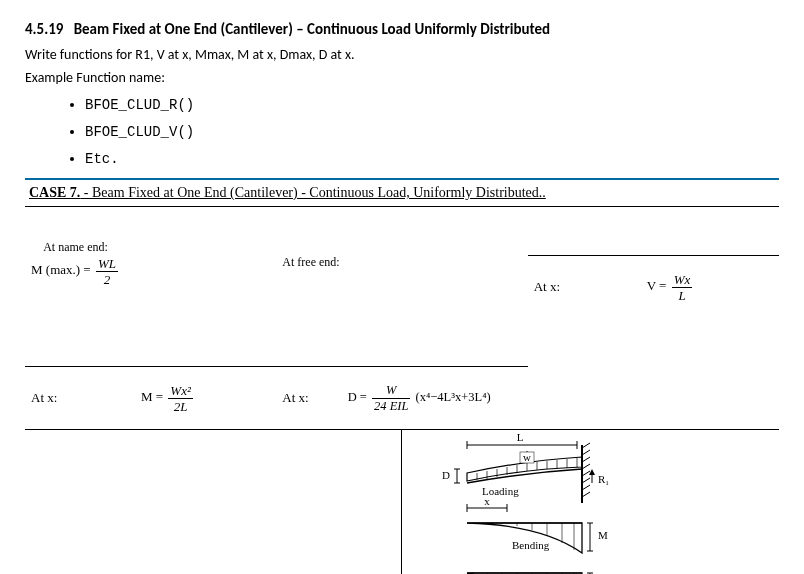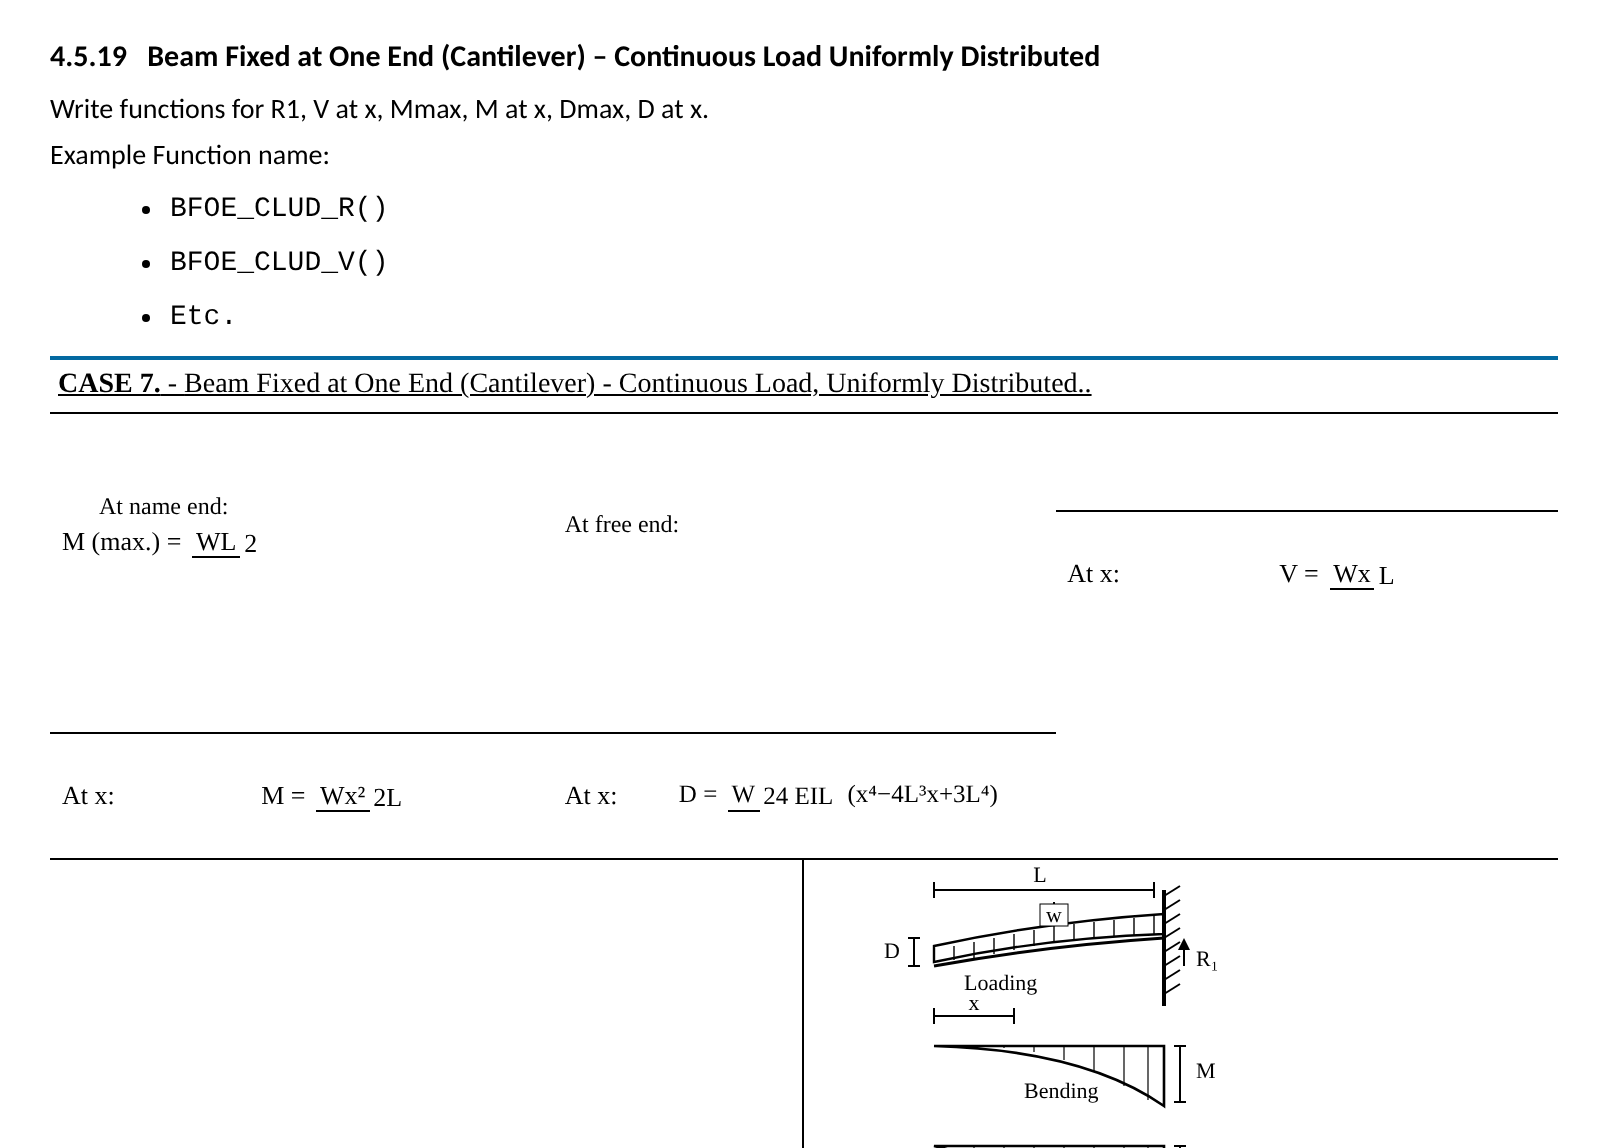--- a/index.html
+++ b/index.html
@@ -55,25 +55,26 @@
     display: flex;
     align-items: center;
     justify-content: center;
   }
   .row-sep {
     border-top: 1px solid #000;
     margin-top: 48px;
   }
   .frac {
     display: inline-flex;
-    flex-direction: row;
+    flex-direction: column;
     vertical-align: middle;
     text-align: center;
     line-height: 1;
     margin: 0 2px;
+    font-style: italic;
   }
   .frac .num {
     border-bottom: 1px solid #000;
     padding: 0 2px 1px 2px;
   }
   .frac .den {
     padding: 1px 2px 0 2px;
   }
   .cell-inner {
     text-align: center;

